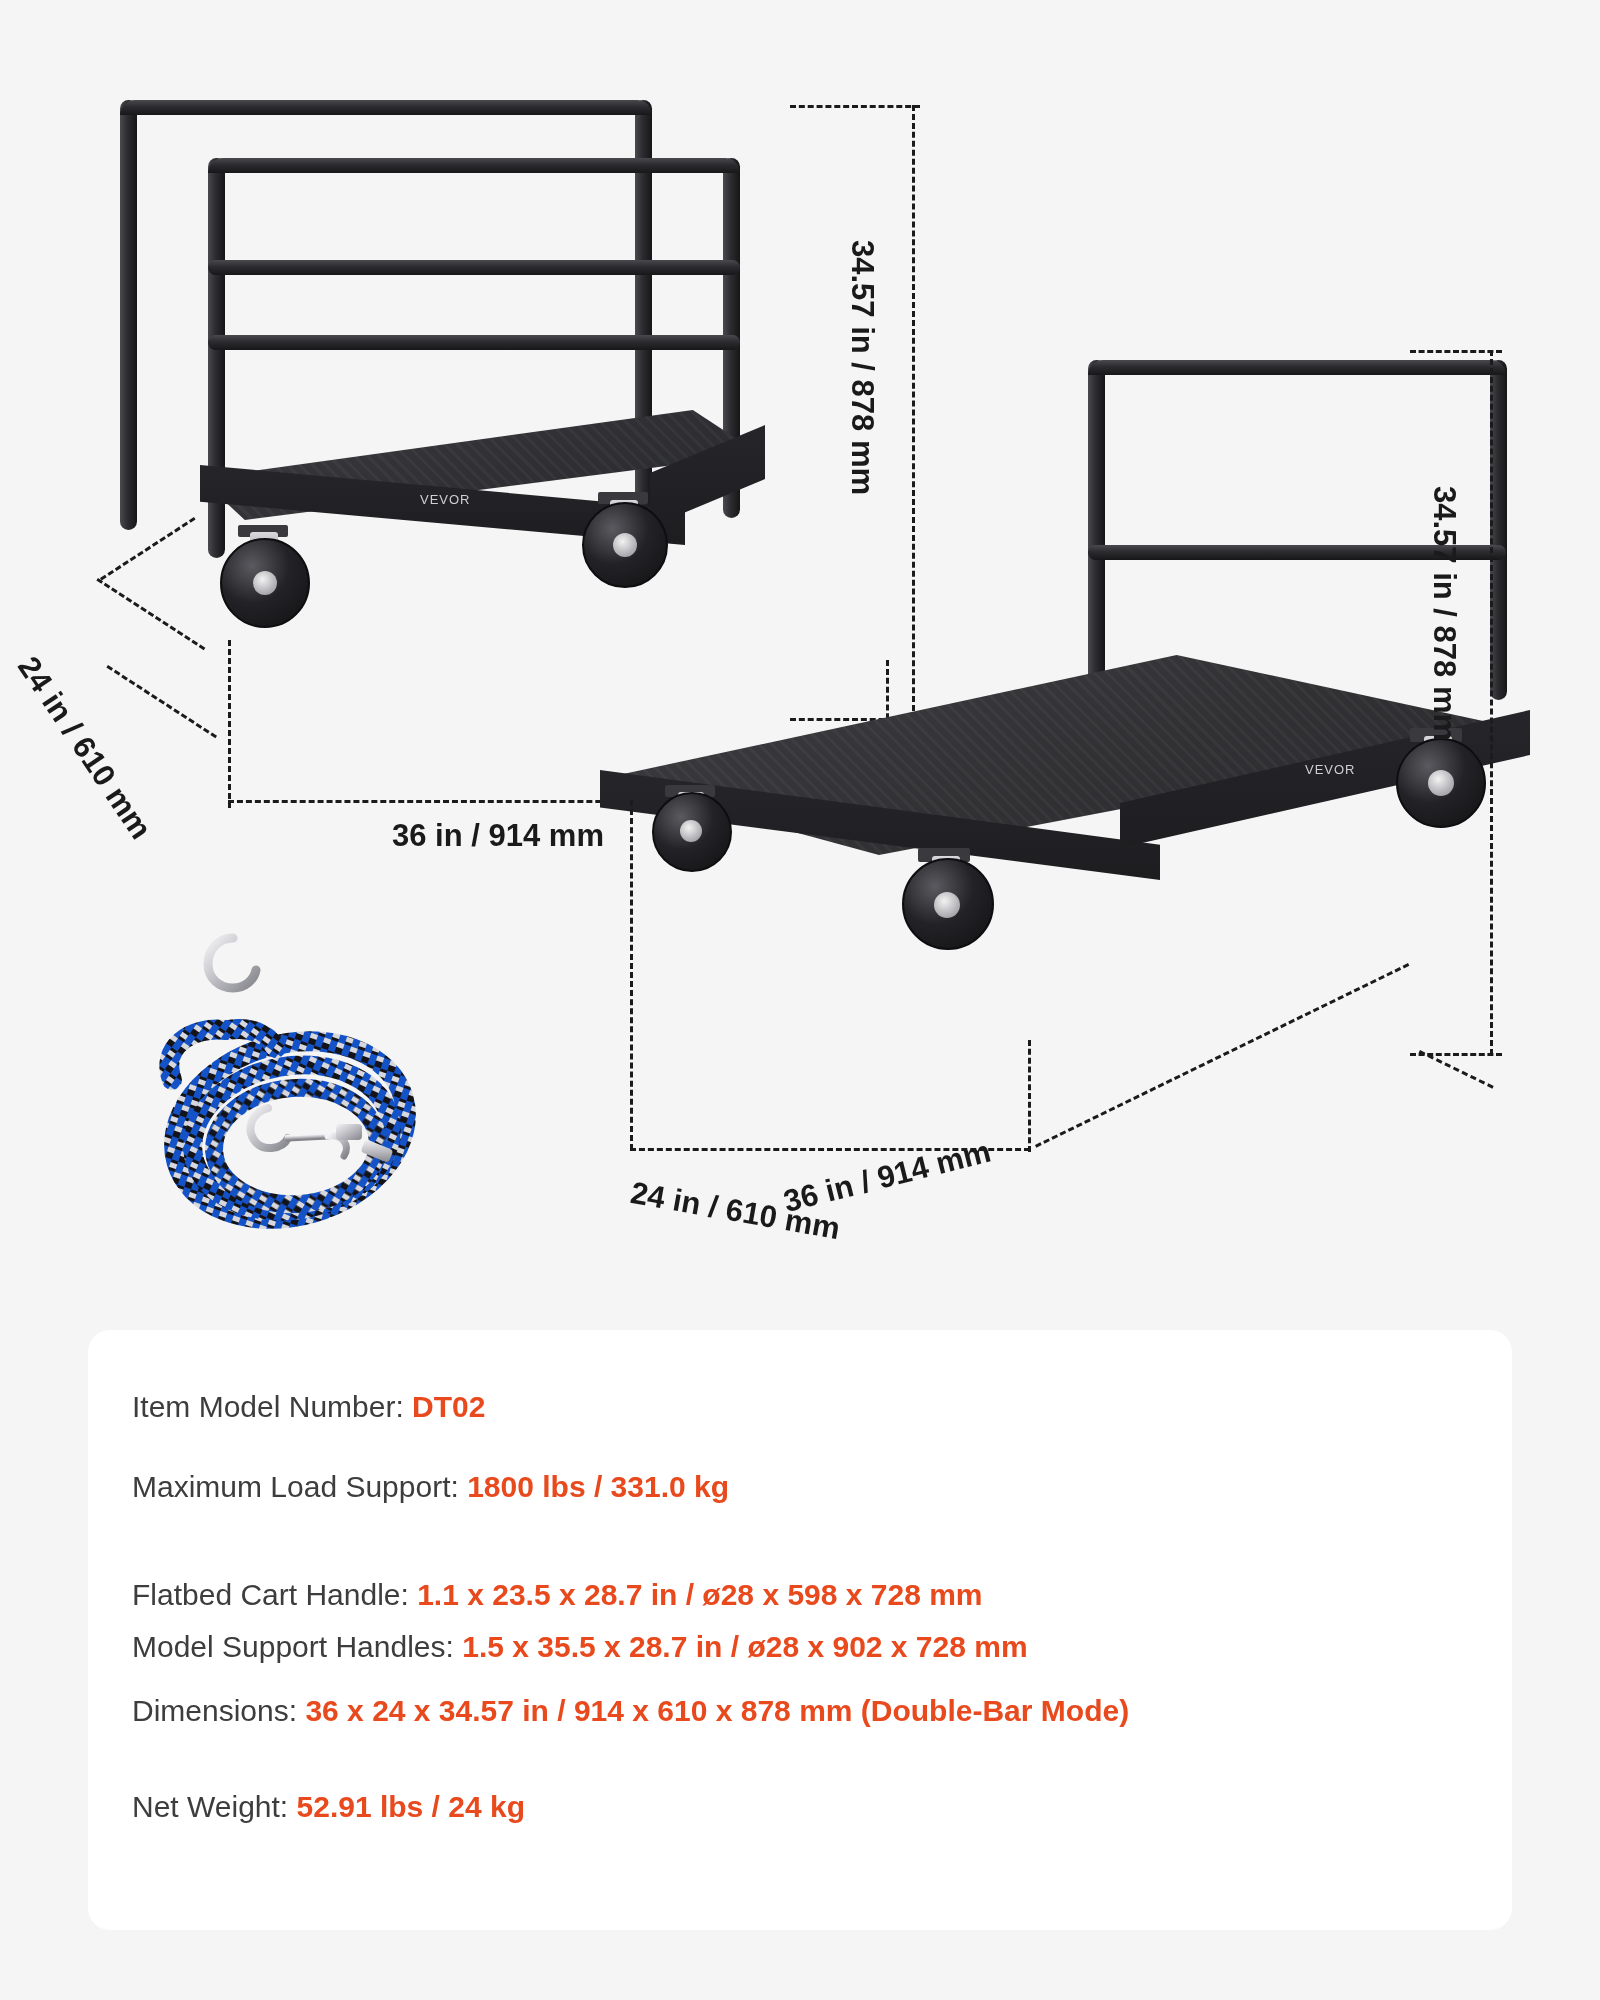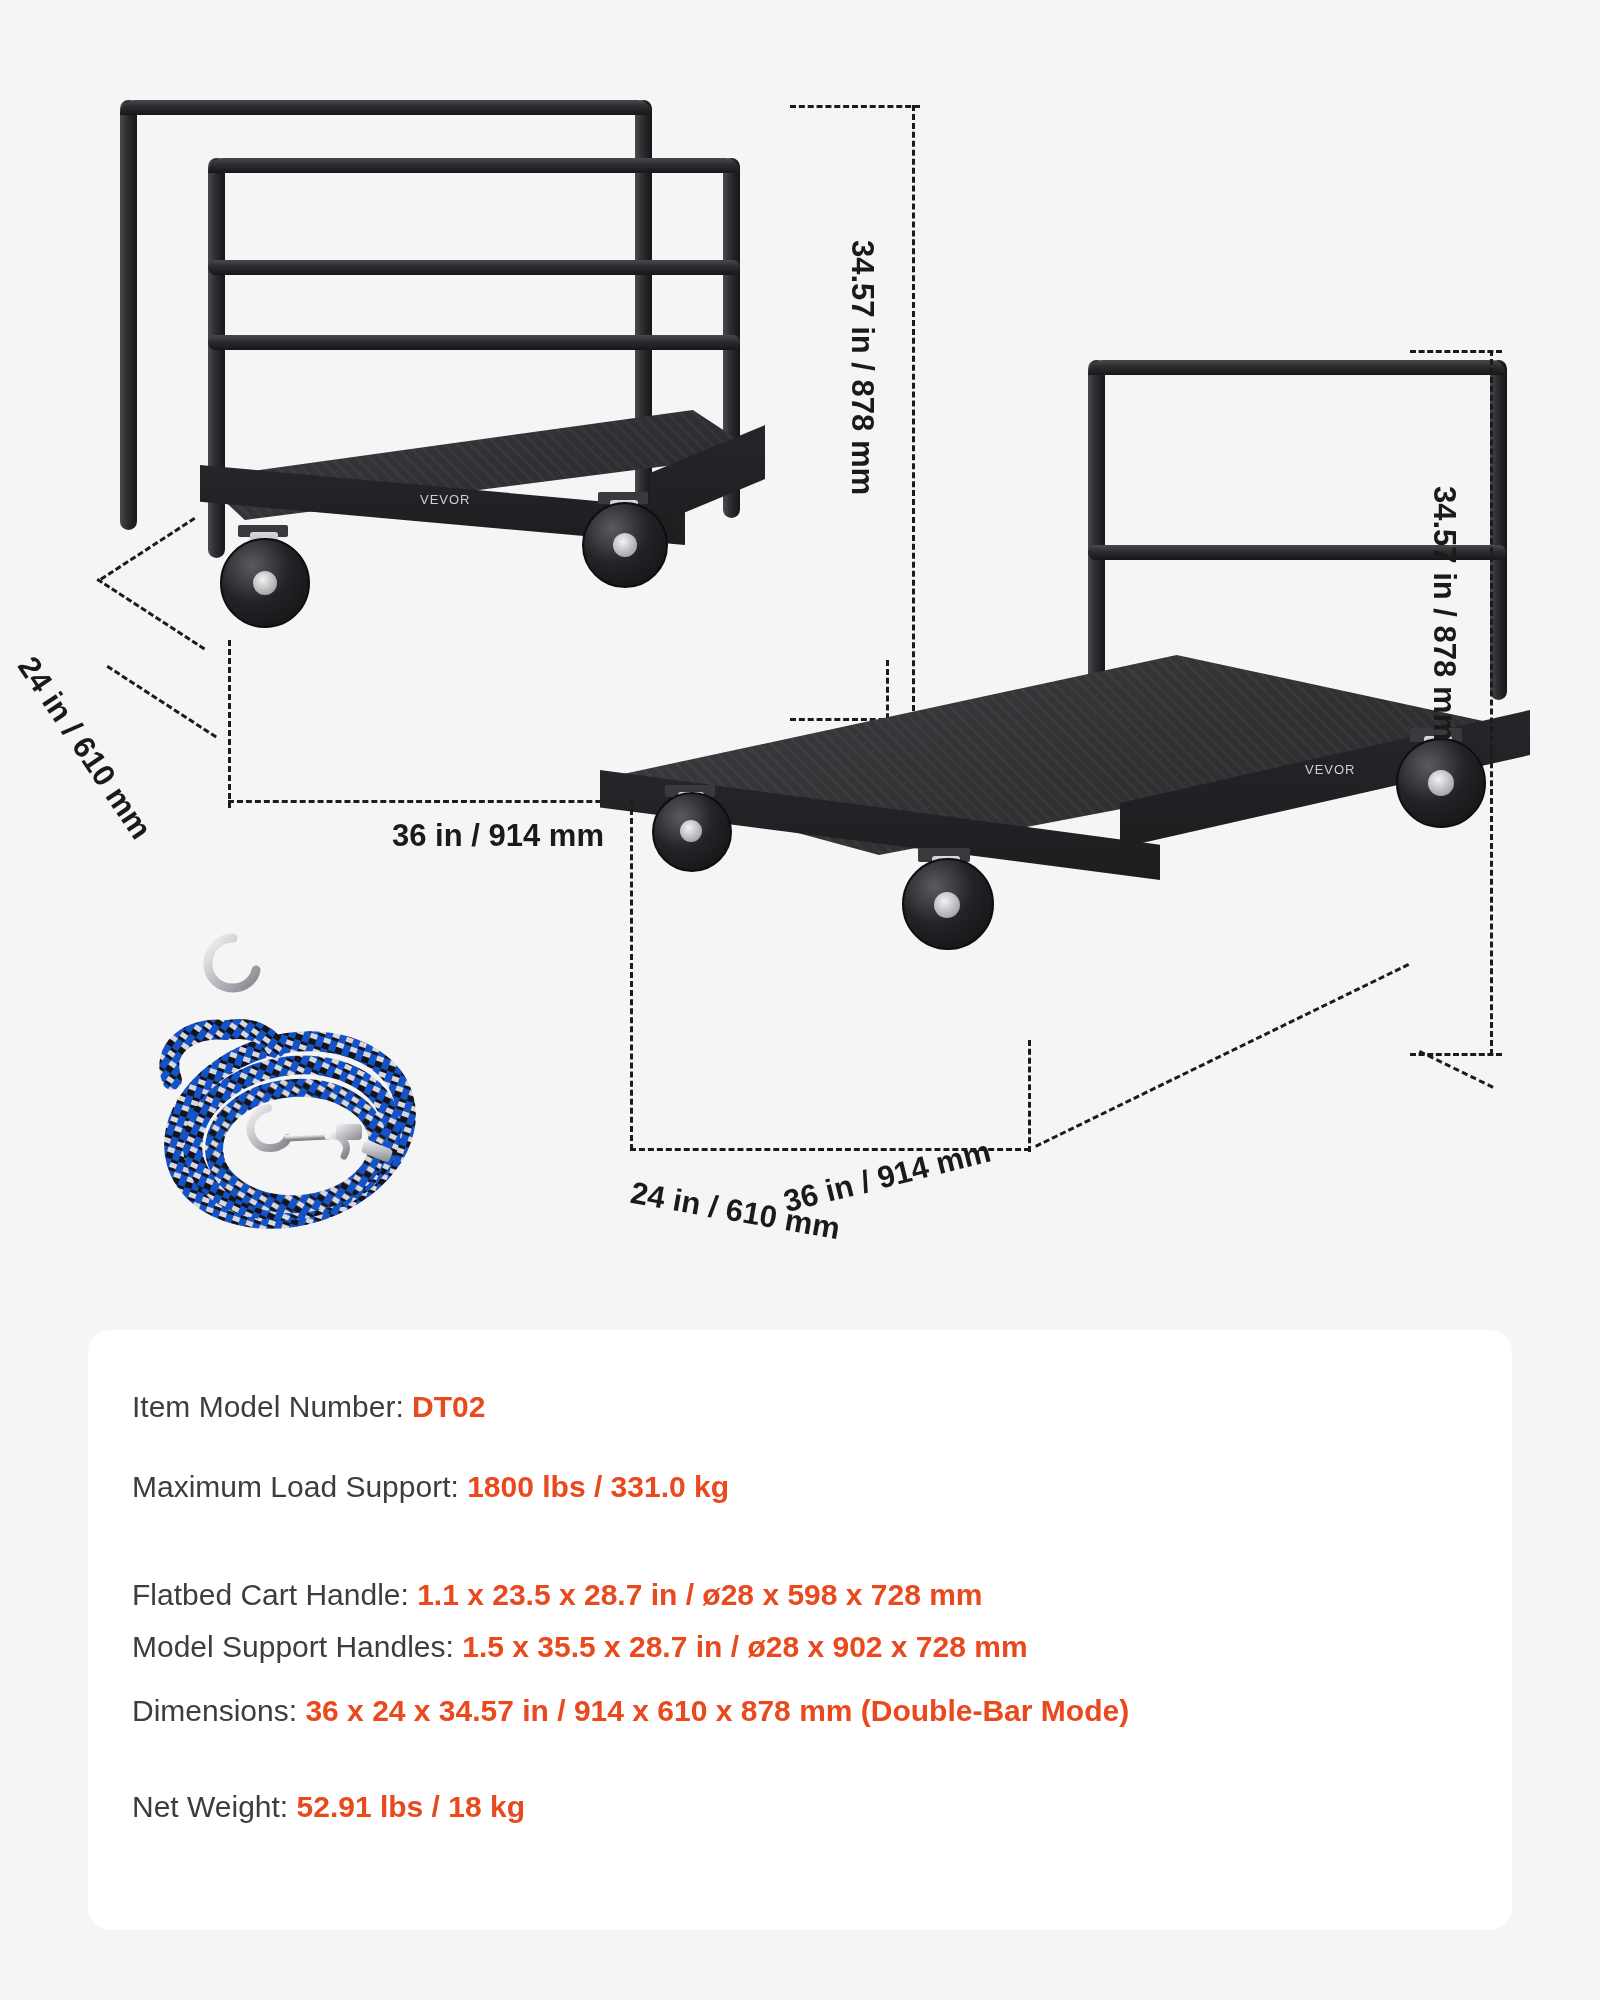--- a/index.html
+++ b/index.html
@@ -265,17 +265,17 @@
     <div class="spec-row" style="top:300px;">
       <span>Model Support Handles:</span>
       <span class="spec-value">1.5 x 35.5 x 28.7 in / ø28 x 902 x 728 mm</span>
     </div>
     <div class="spec-row" style="top:364px;">
       <span>Dimensions:</span>
       <span class="spec-value">36 x 24 x 34.57 in / 914 x 610 x 878 mm (Double-Bar Mode)</span>
     </div>
     <div class="spec-row" style="top:460px;">
       <span>Net Weight:</span>
-      <span class="spec-value">52.91 lbs / 18 kg</span>
+      <span class="spec-value">52.91 lbs / 24 kg</span>
     </div>
   </div>
 
 </div>
 
 </body></html>

